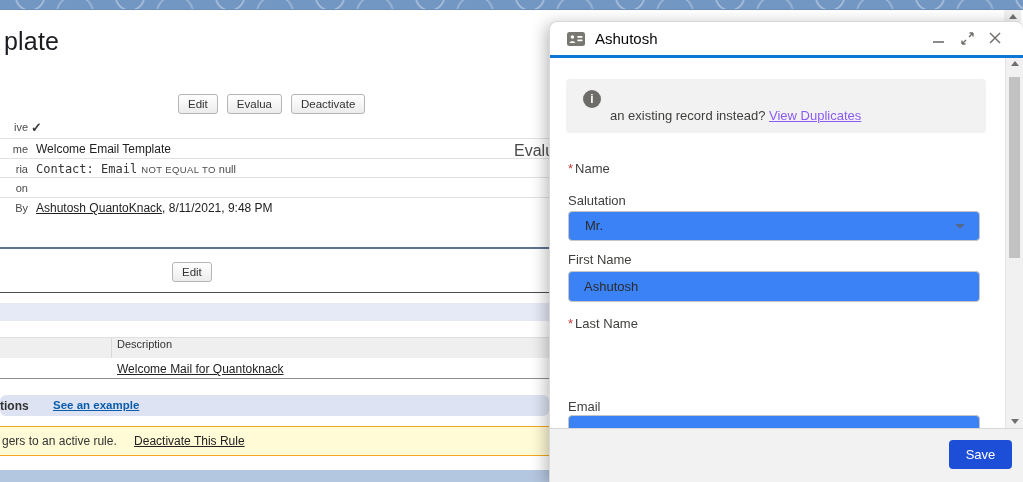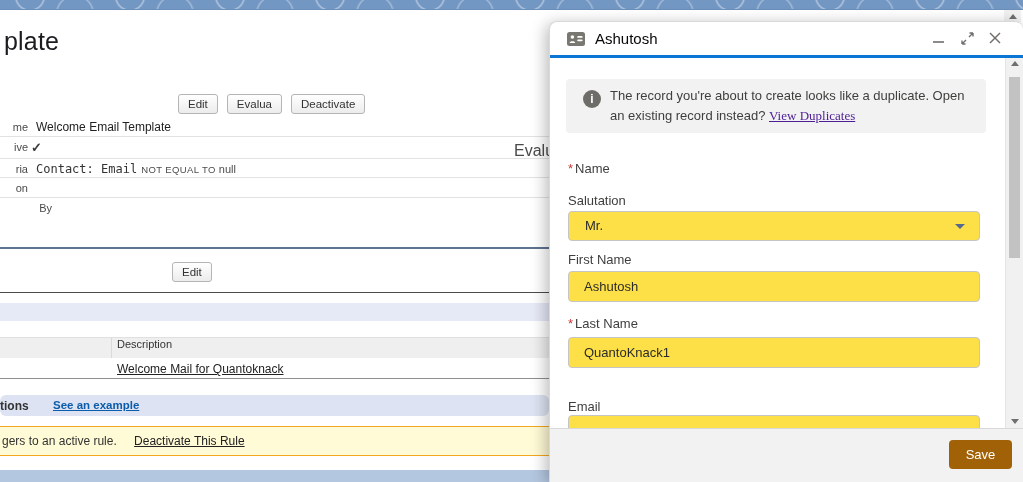--- a/index.html
+++ b/index.html
@@ -25,21 +25,21 @@
   .sfbtn {
     display:inline-block; border:1px solid #b5b5b5; border-radius:3px;
     background:linear-gradient(#ffffff,#ececec); color:#333;
     font-size:11.5px; font-family:"Liberation Sans",sans-serif;
     padding:3px 9px 3px 9px; line-height:12px; cursor:pointer;
   }
   .top-btns { left:178px; top:94px; display:flex; gap:9px; }
 
   .detail-rows { left:0; top:117px; width:549px; }
   .drow { display:flex; border-bottom:1px solid #e2e2e2; }
-  .drow:last-child { border-bottom:none;padding-left:24px; }
+  .drow:last-child { border-bottom:none; }
   .dlabel { width:28px; text-align:right; font-size:11px; color:#4a4a4a; padding-top:4px; flex:none; }
   .dval   { padding-left:8px; padding-top:3px; font-size:12px; color:#222; white-space:nowrap; }
   .h20{height:20px}.h22{height:22px}.h19{height:19px}.h26{height:26px}
   .check { font-size:13px; font-weight:bold; color:#3c3c3c; padding-left:3px; }
   .mono { font-family:"DejaVu Sans Mono", monospace; font-size:12px; color:#333; }
   .op   { font-size:9.5px; color:#4c4c4c; letter-spacing:.4px; margin-left:4px; }
   .opval{ font-size:11px; color:#4c4c4c; margin-left:3px; }
   .dark-link { color:#222; text-decoration:underline; cursor:pointer; }
   .right-col-label { left:514px; top:142px; font-size:16px; color:#4a4a4a; }
 
@@ -84,35 +84,35 @@
   .m-controls { position:absolute; left:381px; top:7px; width:72px; display:flex;
     justify-content:space-between; }
   .ctrl { width:16px; height:18px; cursor:pointer; display:flex; align-items:center; justify-content:center; }
   .blue-bar { position:absolute; left:0; top:33px; width:100%; height:3px; background:#0b76d3; }
 
   .alert { position:absolute; left:16px; top:57px; width:420px; height:54px;
     background:#f2f2f2; border-radius:4px; }
   .info-circle { position:absolute; left:17px; top:11px; width:18px; height:18px; border-radius:50%;
     background:#6e6c69; color:#fff; font-size:12px; font-weight:bold; text-align:center; line-height:18px; }
   .alert-text { position:absolute; left:44px; top:7px; width:365px; font-size:13px; line-height:20px; color:#3e3e3c; }
-  .blue-link { color:#4c1d95; text-decoration:underline; cursor:pointer;font-family:Liberation Serif, serif; }
+  .blue-link { color:#8b5cf6; text-decoration:underline; cursor:pointer; }
 
   .f-label { position:absolute; left:18px; font-size:13px; color:#3e3e3c; }
   .req { color:#c23934; margin-right:2px; }
   .f-box { position:absolute; left:18px; width:412px; border:1px solid #c7c5c3; border-radius:4px;
-    background:#fde047; font-size:13px; color:#2b2b2b; }
+    background:#3b82f6; font-size:13px; color:#2b2b2b; }
   .f-input { height:31px; padding-left:15px; outline:none; font-family:"Liberation Sans",sans-serif; }
   .f-select { height:30px; line-height:28px; padding-left:16px; cursor:pointer; }
   .chev { position:absolute; right:14px; top:12px; width:0; height:0;
     border-left:5px solid transparent; border-right:5px solid transparent; border-top:5px solid #54698d; }
 
   .m-footer { position:absolute; left:0; top:406px; width:100%; height:55px;
     background:#f3f2f2; border-top:1px solid #d8d8d8; z-index:3; }
   .save-btn { position:absolute; right:11px; top:11px; height:29px; min-width:63px;
-    background:#a16207; color:#fff; border:none; border-radius:4px; font-size:13px;
+    background:#1d4ed8; color:#fff; border:none; border-radius:4px; font-size:13px;
     font-family:"Liberation Sans",sans-serif; cursor:pointer; padding:0 14px; }
 
   .m-scroll { position:absolute; right:0; top:36px; width:18px; height:370px;
     background:#f1f1f1; border-left:1px solid #e4e4e4; z-index:4; }
   .m-thumb { position:absolute; left:3px; top:19px; width:11px; height:181px; background:#c2c2c2; }
   .m-up { position:absolute; left:0; top:3px; width:100%; }
   .m-down { position:absolute; left:0; bottom:4px; width:100%; }
 </style>
 </head>
 <body>
@@ -121,40 +121,43 @@
 
 <div class="abs page-title">plate</div>
 
 <div class="abs top-btns">
   <button class="sfbtn">Edit</button>
   <button class="sfbtn">Evalua</button>
   <button class="sfbtn">Deactivate</button>
 </div>
 
 <div class="abs detail-rows">
+  <div class="drow h22">
+    <div class="dlabel">ive</div>
+    <div class="dval check">✓</div>
+  </div>
   <div class="drow h20">
     <div class="dlabel">me</div>
     <div class="dval">Welcome Email Template</div>
-  </div>
-  <div class="drow h22">
-    <div class="dlabel">ive</div>
-    <div class="dval check">✓</div>
   </div>
   <div class="drow h19">
     <div class="dlabel">ria</div>
     <div class="dval">
       <span class="mono">Contact: Email</span><span class="op">NOT EQUAL TO</span><span class="opval">null</span>
     </div>
   </div>
   <div class="drow h20">
     <div class="dlabel">on</div>
     <div class="dval"></div>
   </div>
   <div class="drow h26">
     <div class="dlabel">By</div>
+    <div class="dval">
+      <span class="dark-link">Ashutosh QuantoKnack</span><span>, 8/11/2021, 9:48 PM</span>
+    </div>
   </div>
 </div>
 
 <div class="abs right-col-label">Evalua</div>
 
 <div class="abs divider-a"></div>
 <button class="sfbtn abs edit2">Edit</button>
 <div class="abs divider-b"></div>
 <div class="abs lavender1"></div>
 
@@ -214,21 +217,21 @@
             <line x1="12" y1="2" x2="2" y2="12"></line>
         </svg>
       </span>
     </span>
   </div>
   <div class="blue-bar"></div>
 
   <div class="alert">
     <div class="info-circle">i</div>
     <div class="alert-text">
-      <span>The record you're about to create looks like a duplicate. Open</span><br>
+      <br>
       <span>an existing record instead?</span>
       <span class="blue-link">View Duplicates</span>
     </div>
   </div>
 
   <div class="f-label" style="top:139px">
     <span class="req">*</span><span>Name</span>
   </div>
 
   <div class="f-label" style="top:171px">Salutation</div>
@@ -236,21 +239,20 @@
     <span>Mr.</span>
     <span class="chev"></span>
   </div>
 
   <div class="f-label" style="top:230px">First Name</div>
   <input class="f-box f-input" style="top: 249px;" value="Ashutosh">
 
   <div class="f-label" style="top:294px">
     <span class="req">*</span><span>Last Name</span>
   </div>
-  <input class="f-box f-input" style="top: 315px;" value="QuantoKnack1">
 
   <div class="f-label" style="top:377px">Email</div>
   <input class="f-box f-input" style="top: 393px; z-index: 1;" value="">
 
   <div class="m-footer">
     <button class="save-btn">Save</button>
   </div>
 
   <div class="m-scroll">
     <div class="m-up">

